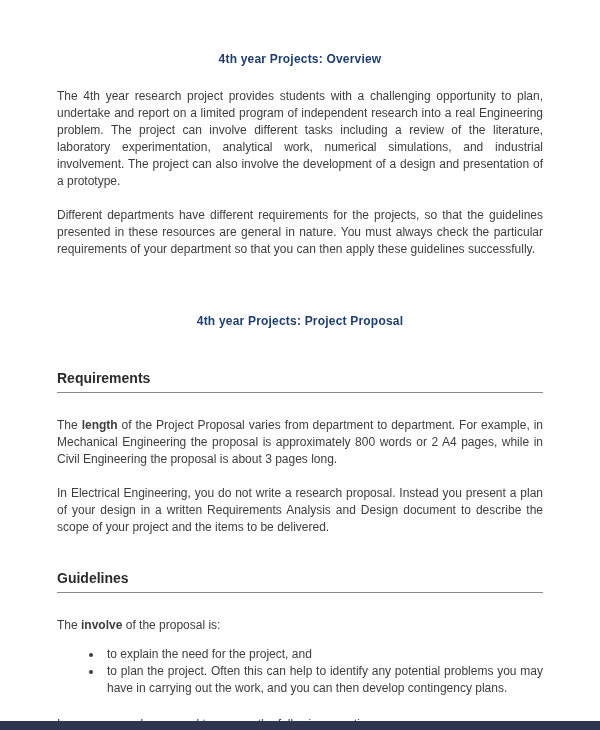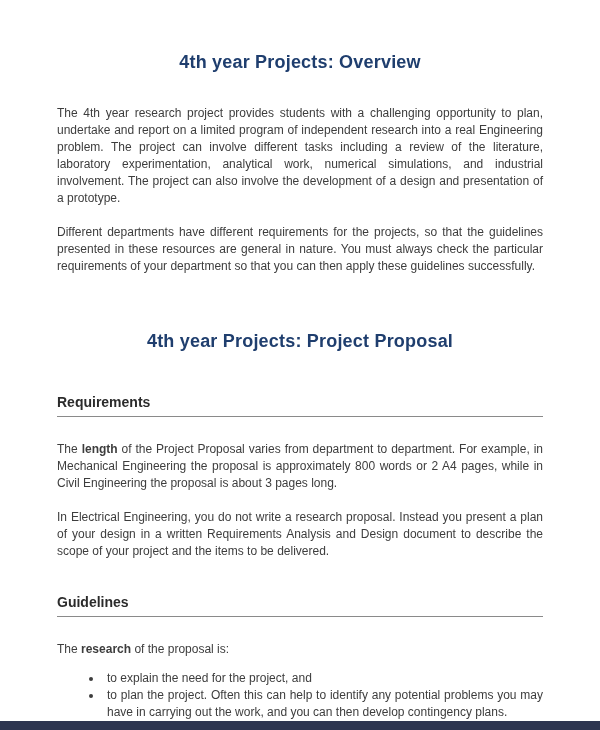--- a/index.html
+++ b/index.html
@@ -15,39 +15,39 @@
   .page {
     position: relative;
     width: 600px;
     height: 730px;
     background: #ffffff;
     overflow: hidden;
     padding: 50px 57px 0 57px;
   }
 
   .doc-title {
-    font-size: 18px;
+    font-size: 12px;
     font-weight: bold;
     color: var(--title-blue);
     text-align: center;
     letter-spacing: 0.2px;
   }
   .doc-title.first { margin-top: 2px; }
   .doc-title.second { margin-top: 56px; }
 
   .body-text {
     font-size: 12px;
     line-height: 17px;
     color: var(--body-text);
     text-align: justify;
   }
   .body-text b { color: var(--body-text); }
 
   .para-gap { margin-top: 17px; }
-  .after-title { margin-top: 32px; }
+  .after-title { margin-top: 22px; }
 
   .section-heading {
     margin-top: 42px;
     font-size: 14px;
     font-weight: bold;
     color: #2b2b2b;
     padding-bottom: 6px;
     border-bottom: 1px solid var(--rule-gray);
   }
   .section-heading.tight { margin-top: 34px; }
@@ -92,21 +92,21 @@
   <h1 class="doc-title second">4th year Projects: Project Proposal</h1>
 
   <h2 class="section-heading"><span>Requirements</span></h2>
 
   <p class="body-text after-heading"><span>The </span><b>length</b><span> of the Project Proposal varies from department to department.  For example, in Mechanical Engineering the proposal is approximately 800 words or 2 A4 pages, while in Civil Engineering the proposal is about 3 pages long.</span></p>
 
   <p class="body-text para-gap">In Electrical Engineering, you do not write a research proposal. Instead you present a plan of your design in a written Requirements Analysis and Design document to describe the scope of your project and the items to be delivered.</p>
 
   <h2 class="section-heading tight"><span>Guidelines</span></h2>
 
-  <p class="body-text after-heading"><span>The </span><b>research</b><span> of the proposal is:</span></p>
+  <p class="body-text after-heading"><span>The </span><b>involve</b><span> of the proposal is:</span></p>
 
   <ul class="doc-bullets">
     <li>to explain the need for the project, and</li>
     <li>to plan the project.  Often this can help to identify any potential problems you may have in carrying out the work, and you can then develop contingency plans.</li>
   </ul>
 
   <p class="body-text closing">In your proposal, you need to answer the following questions:</p>
 
   <div class="footer-bar"></div>
 

